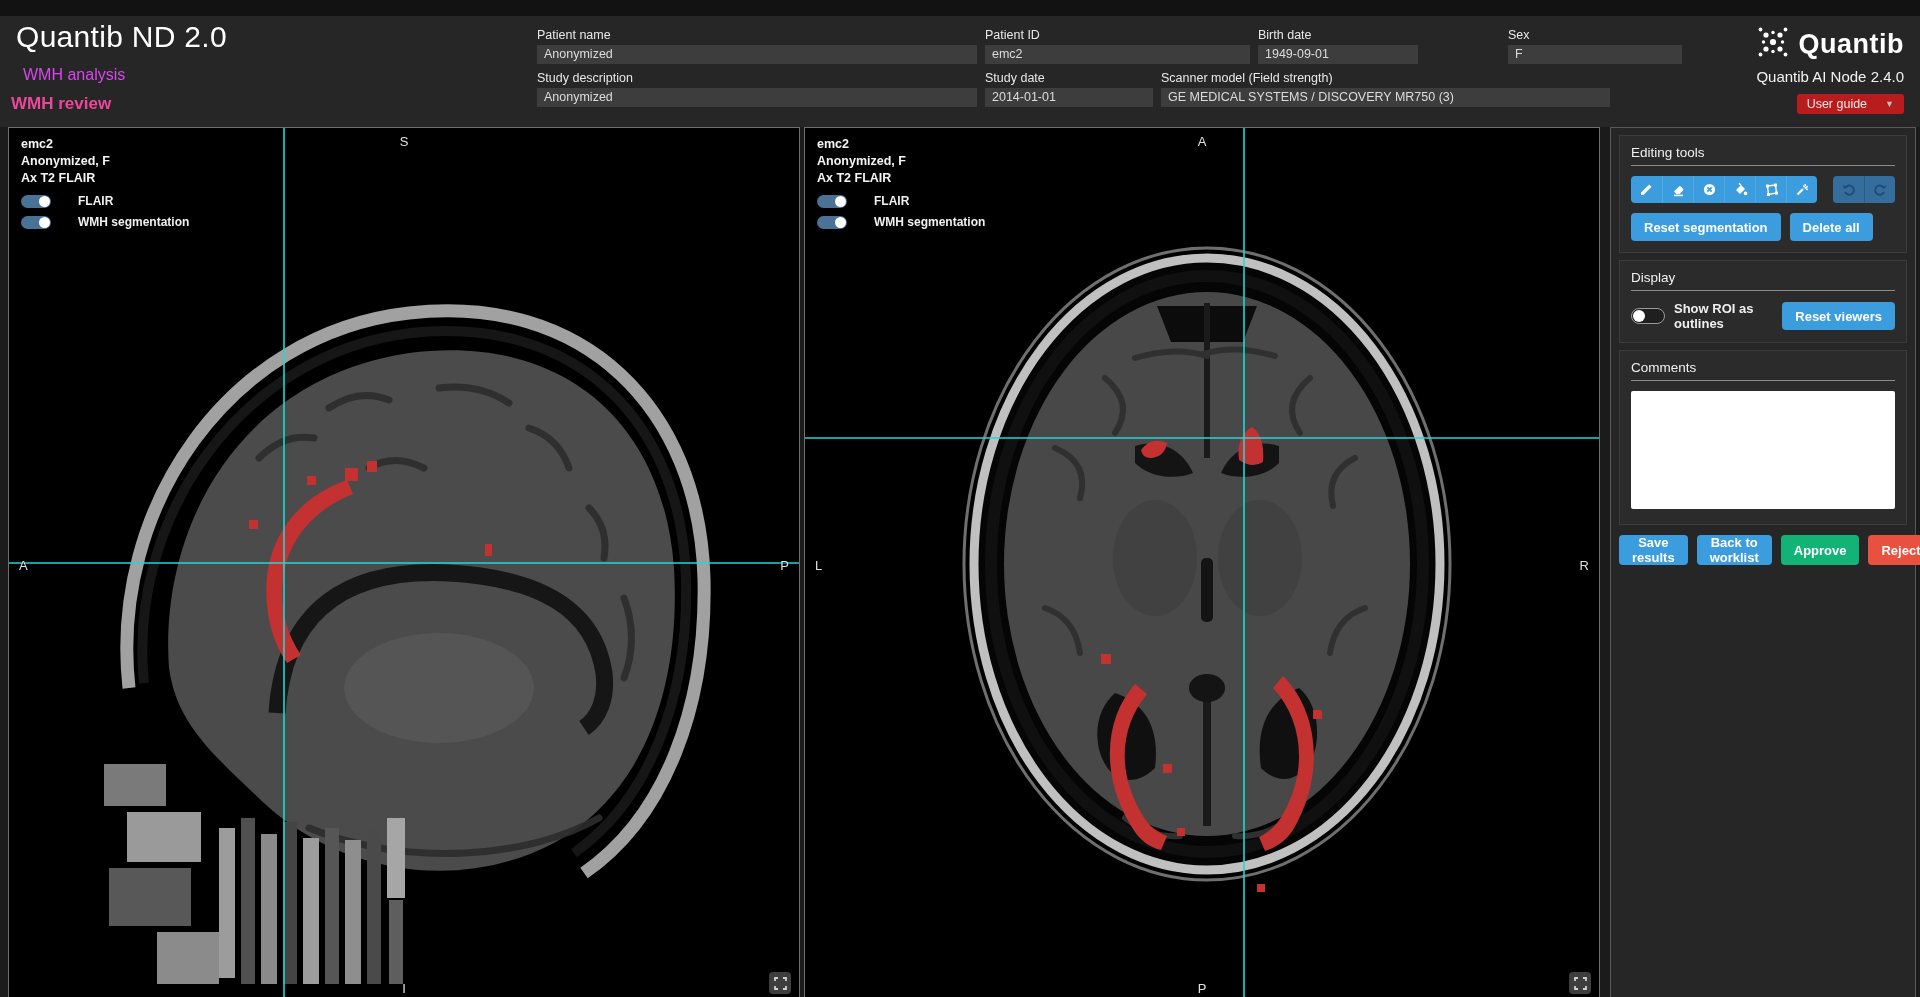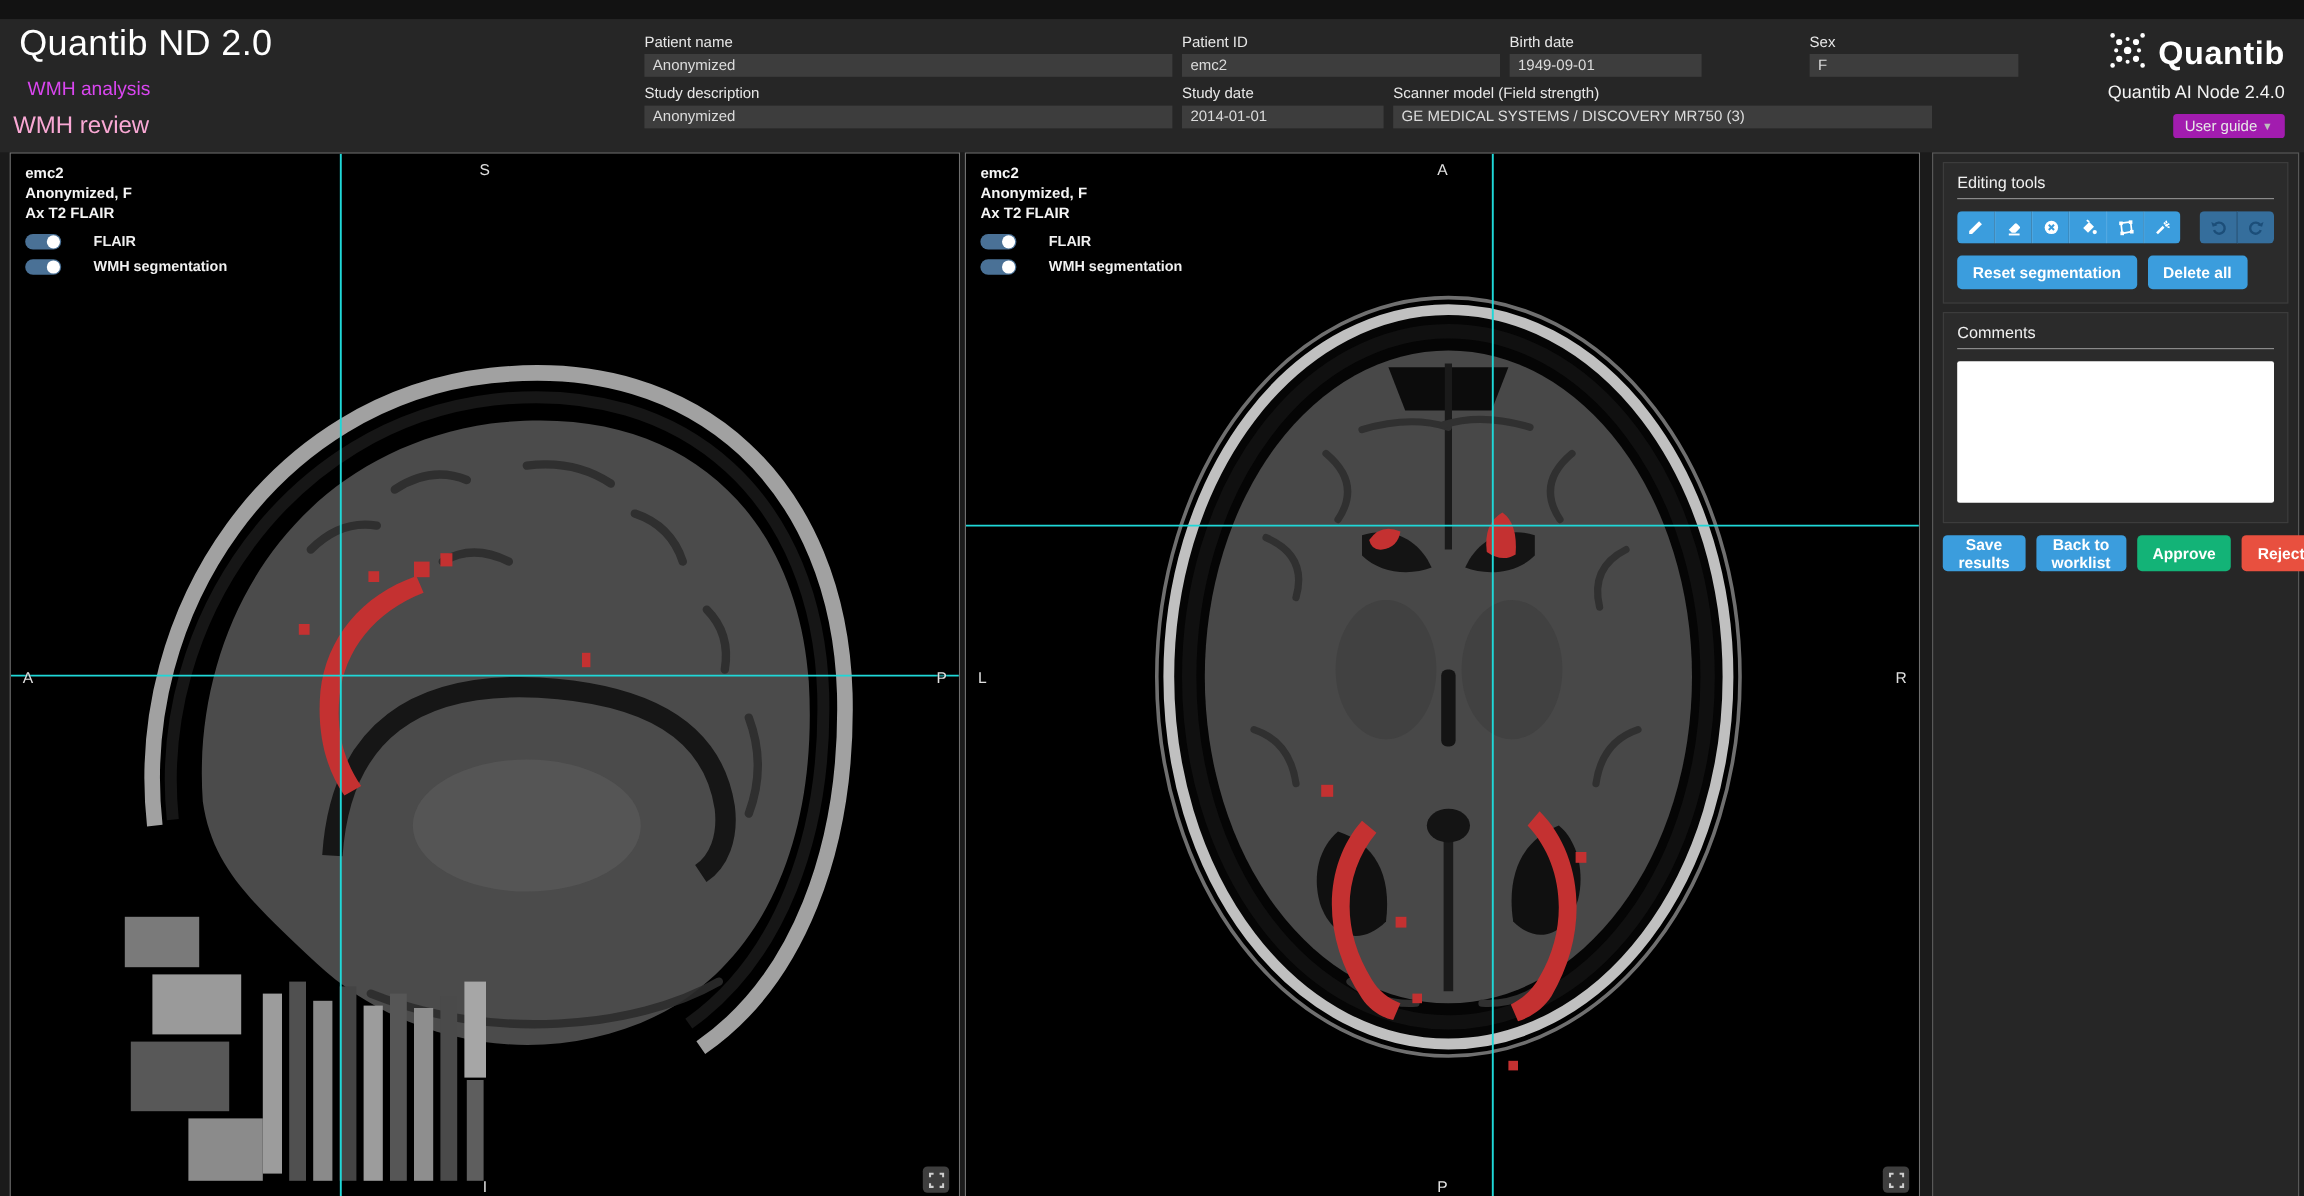--- a/index.html
+++ b/index.html
@@ -4,36 +4,36 @@
 <style>
   * { margin:0; padding:0; box-sizing:border-box; }
   html,body { background:#121212; }
   body { font-family:"Liberation Sans", sans-serif; color:#e6e6e6; }
   #app { position:relative; width:1920px; height:997px; background:#262626; overflow:hidden;margin-top:16px; }
 
   
   .hdr { position:absolute; top:0; left:0; width:1920px; height:111px; background:#262626; }
   .app-title { position:absolute; left:16px; top:4px; font-size:30px; font-weight:500; color:#fff; letter-spacing:.3px; }
   .hdr-sub1 { position:absolute; left:23px; top:50px; font-size:16px; color:#d946ef; }
-  .hdr-sub2 { position:absolute; left:11px; top:78px; font-size:20px; color:#f9a8d4; }
+  .hdr-sub2 { position:absolute; left:11px; top:78px; font-size:17px; color:#ec4899;font-weight:bold; }
   .fg { position:absolute; }
   .fg .flabel { font-size:12.5px; color:#e8e8e8; margin-bottom:3px; display:block; }
   .fg .fval { background:#3d3d3d; height:19px; line-height:19px; padding:0 7px; font-size:12.5px; color:#dcdcdc; overflow:hidden; white-space:nowrap; }
   .fg-pname { left:537px; top:12px; width:440px; }
   .fg-pid   { left:985px; top:12px; width:265px; }
   .fg-bdate { left:1258px; top:12px; width:160px; }
   .fg-sex   { left:1508px; top:12px; width:174px; }
   .fg-sdesc { left:537px; top:55px; width:440px; }
   .fg-sdate { left:985px; top:55px; width:168px; }
   .fg-scan  { left:1161px; top:55px; width:449px; }
   .brand { position:absolute; right:16px; top:8px; text-align:right; }
   .brand-row { display:flex; align-items:center; justify-content:flex-end; gap:8px; }
   .brand-name { font-size:27px; font-weight:bold; color:#fff; letter-spacing:.5px; }
   .node-version { font-size:15px; color:#f2f2f2; margin-top:4px; }
-  .user-guide { display:inline-flex; align-items:center; gap:4px; margin-top:9px; background:#a21caf; border-radius:3px; padding:3px 10px; font-size:12.5px; color:#e8e8e8; cursor:pointer; }
+  .user-guide { display:inline-flex; align-items:center; gap:18px; margin-top:9px; background:#b91c1c; border-radius:3px; padding:3px 10px; font-size:12.5px; color:#e8e8e8; cursor:pointer; }
   .caret { font-size:9px; color:#bdbdbd; }
 
   
   .main { position:absolute; top:111px; left:0; width:1920px; height:878px; background:#1b1b1b; }
   .viewer { position:absolute; top:0; height:876px; background:#000; border:1px solid #6f6f6f; overflow:hidden; }
   .viewer.sag { left:8px; width:792px; }
   .viewer.ax  { left:804px; width:796px; }
   .viewer svg.scan { position:absolute; inset:0; }
   .vinfo { position:absolute; top:8px; left:12px; z-index:3; }
   .vinfo div { font-size:12.5px; font-weight:600; color:#f5f5f5; line-height:17px; text-shadow:0 1px 2px #000; }
@@ -372,20 +372,30 @@
               </svg>
             </div>
           </div>
         </div>
         <div class="btn-row">
           <button class="btn">Reset segmentation</button>
           <button class="btn">Delete all</button>
         </div>
       </div>
 
+      <div class="panel">
+        <div class="panel-title">Display</div>
+        <div class="disp-row">
+          <span class="sw-off">
+              <span class="knob"></span>
+            </span>
+          <span class="disp-label">Show ROI as outlines</span>
+          <button class="btn">Reset viewers</button>
+        </div>
+      </div>
 
       <div class="panel">
         <div class="panel-title">Comments</div>
         <textarea class="comments-box" style=""></textarea>
       </div>
 
       <div class="actions">
         <button class="btn">Save results</button>
         <button class="btn">Back to worklist</button>
         <button class="btn btn-green">Approve</button>

